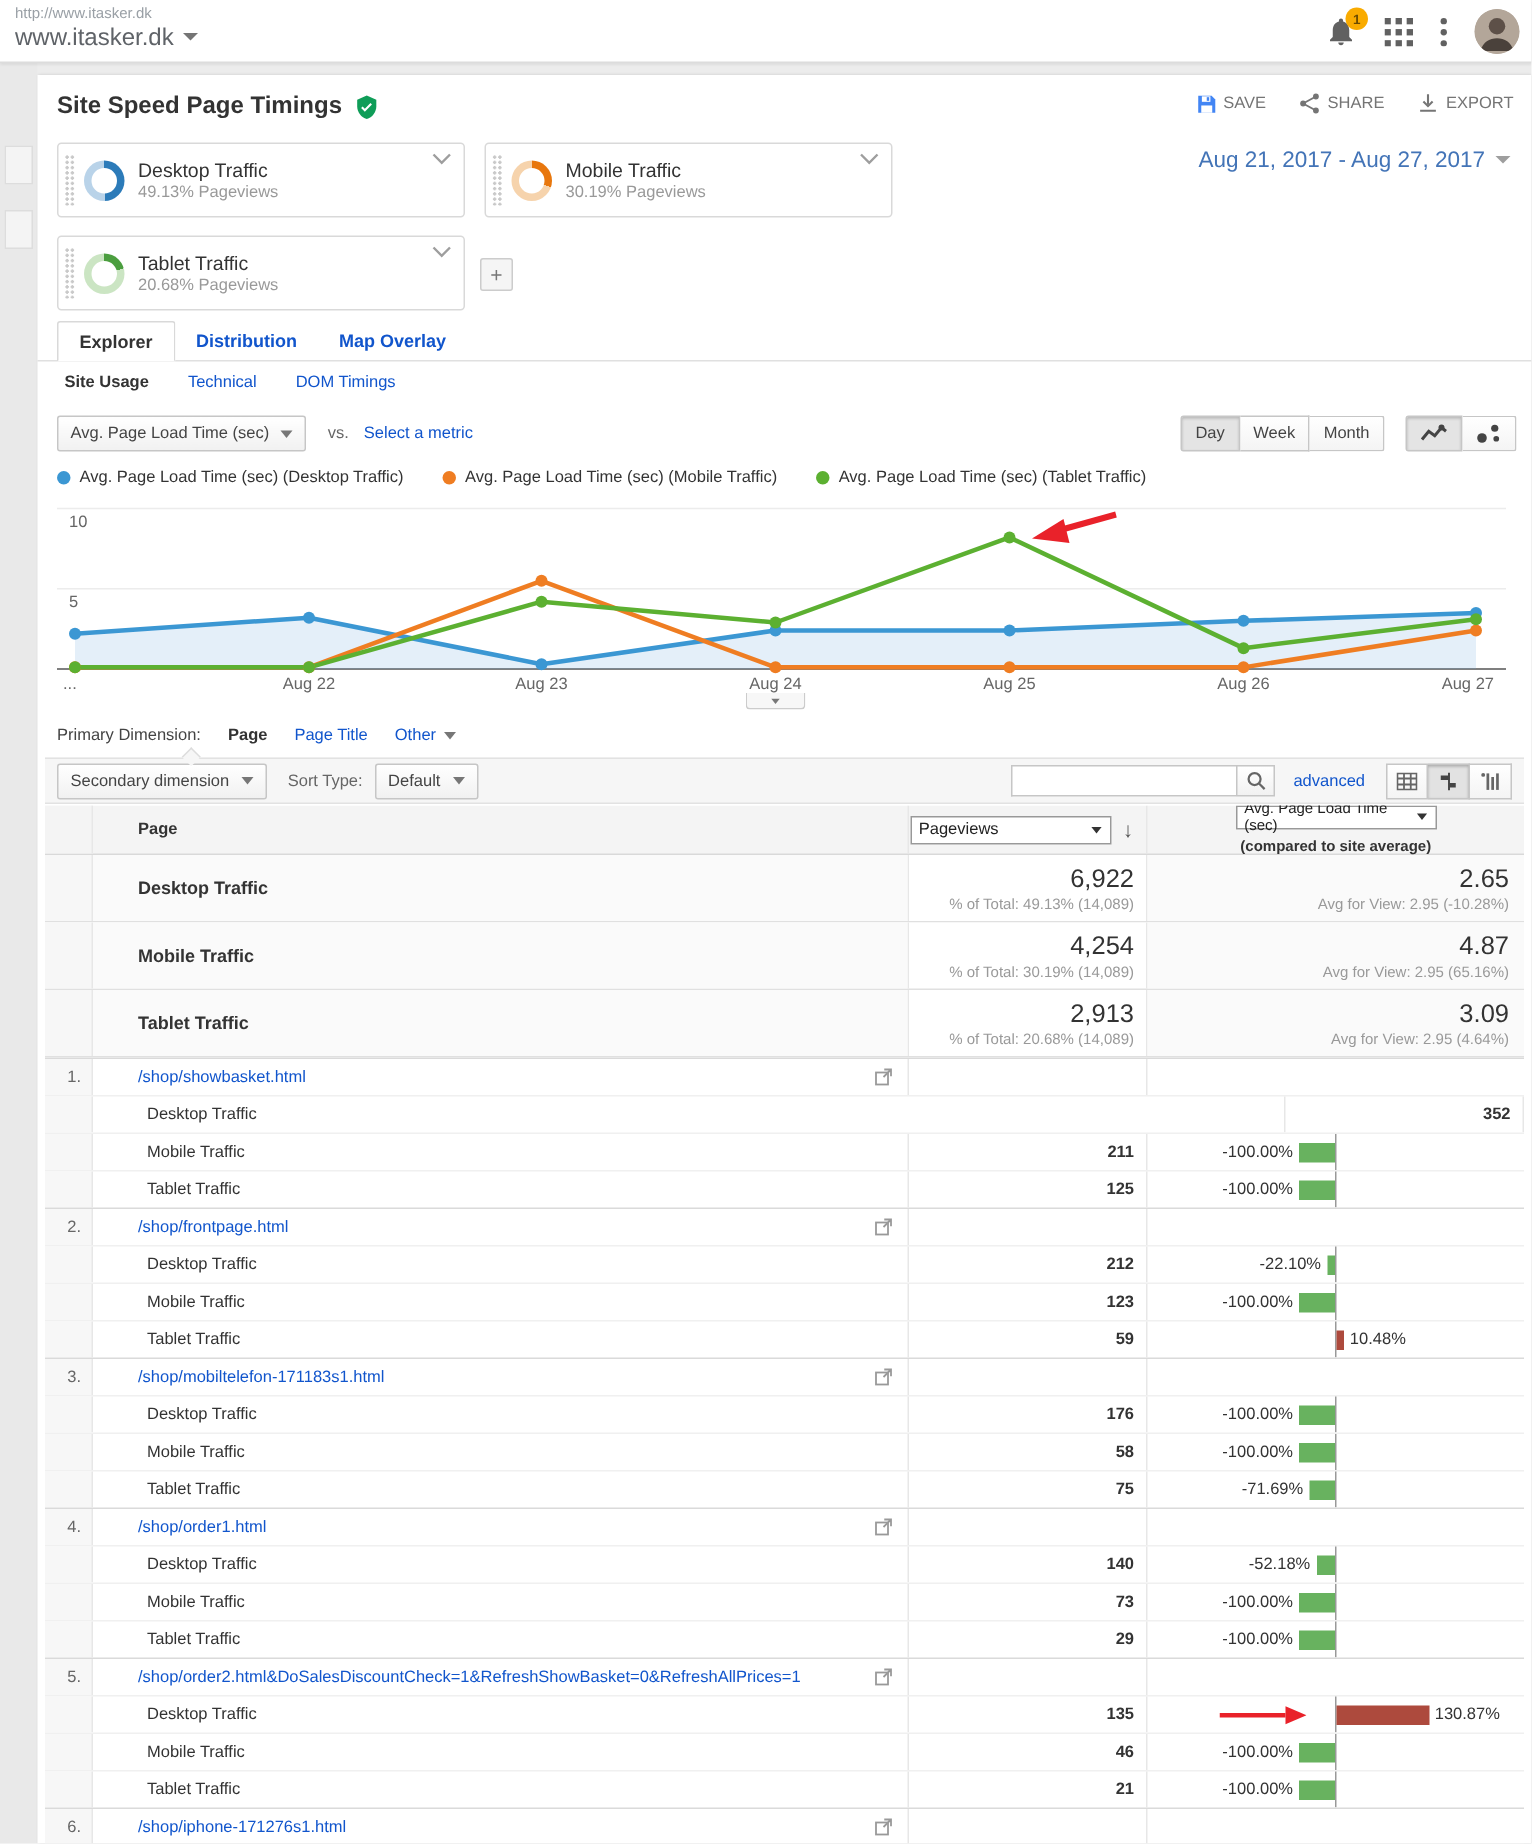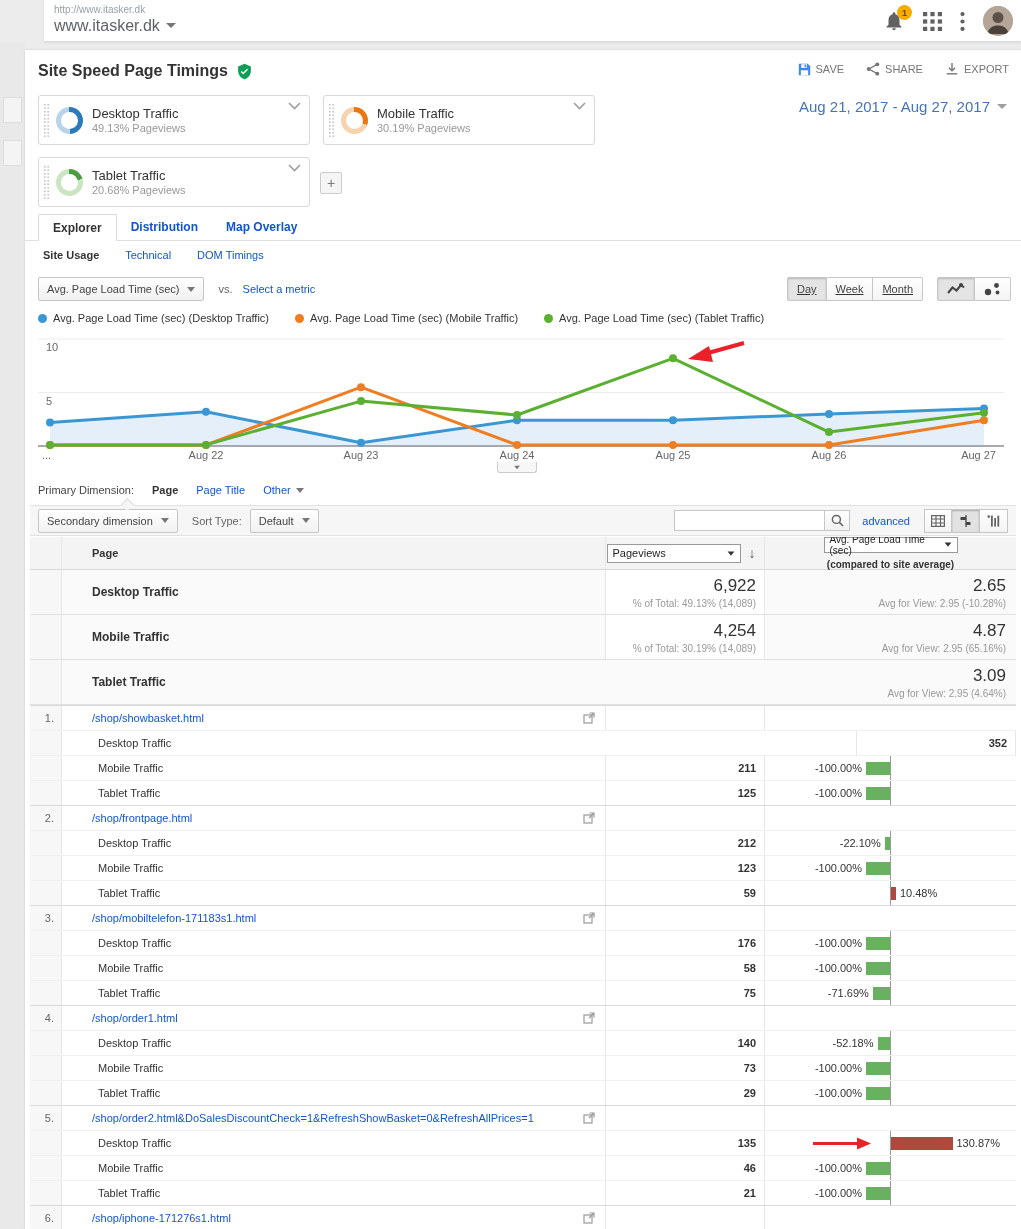--- a/index.html
+++ b/index.html
@@ -1,20 +1,20 @@
 <!DOCTYPE html>
 <html><head>
 <meta charset="utf-8">
 <style>
   *{margin:0;padding:0;box-sizing:border-box;}
   body{width:1021px;height:1229px;position:relative;overflow:hidden;background:#ececec;
        font-family:"Liberation Sans",sans-serif;font-size:11px;color:#333;}
   
   .topbar{position:absolute;top:0;left:0;right:0;height:42px;background:#fff;
-          border-bottom:1px solid #dcdcdc;box-shadow:0 1px 2px rgba(0,0,0,.08);z-index:9;margin-left:44px;}
+          border-bottom:1px solid #dcdcdc;box-shadow:0 1px 2px rgba(0,0,0,.08);z-index:9;}
   .tb-url{position:absolute;left:10px;top:4px;font-size:10px;color:#9aa0a6;}
   .tb-account{position:absolute;left:10px;top:17px;font-size:16px;color:#5f6368;cursor:pointer;}
   .tb-caret{display:inline-block;margin-left:6px;vertical-align:3px;width:0;height:0;
             border-left:5px solid transparent;border-right:5px solid transparent;border-top:5px solid #757575;}
   .tb-icons{position:absolute;right:8px;top:0;height:42px;display:flex;align-items:center;gap:18px;}
   .bellwrap{position:relative;width:22px;height:22px;cursor:pointer;}
   .badge{position:absolute;top:-5px;right:-7px;width:15px;height:15px;border-radius:50%;
          background:#f9ab00;color:#6b4b00;font-size:9px;font-weight:bold;
          display:flex;align-items:center;justify-content:center;}
   .avatar{width:30px;height:30px;border-radius:50%;background:#b3a699;overflow:hidden;cursor:pointer;}
@@ -50,21 +50,21 @@
   .subtab{color:#1155cc;cursor:pointer;}
   .subtab.active{color:#333;font-weight:bold;cursor:default;}
   
   .metricbar{position:absolute;top:226px;left:13px;right:10px;height:26px;display:flex;align-items:center;}
   .selectbtn{height:24px;border:1px solid #c6c6c6;border-radius:2px;background:linear-gradient(#fff,#f1f1f1);
              display:flex;align-items:center;gap:8px;padding:0 8px;font-size:11px;color:#444;cursor:pointer;}
   .tri{width:0;height:0;border-left:4px solid transparent;border-right:4px solid transparent;border-top:5px solid #777;}
   .vs{margin:0 10px 0 14px;color:#666;}
   .linky{color:#1155cc;cursor:pointer;}
   .spacer{flex:1;}
-  .btngroup{display:flex;text-decoration:underline;}
+  .btngroup{display:flex;}
   .gbtn{height:24px;padding:0 9px;border:1px solid #c6c6c6;background:linear-gradient(#fff,#f4f4f4);
         font-size:11px;color:#444;display:flex;align-items:center;cursor:pointer;}
   .gbtn + .gbtn{border-left:none;}
   .gbtn:first-child{border-radius:2px 0 0 2px;}
   .gbtn:last-child{border-radius:0 2px 2px 0;}
   .gbtn.pressed{background:#e4e4e4;box-shadow:inset 0 1px 2px rgba(0,0,0,.2);}
   .iconbtns{display:flex;margin-left:14px;}
   
   .legend{position:absolute;top:262px;left:13px;display:flex;gap:26px;align-items:center;}
   .leg-item{display:flex;align-items:center;gap:6px;font-size:11px;color:#333;}
@@ -467,20 +467,24 @@
           <span class="subnum">% of Total: 30.19% (14,089)</span>
         </div>
       <div class="c-avg">
           <span class="bignum">4.87</span>
           <span class="subnum">Avg for View: 2.95 (65.16%)</span>
         </div>
     </div>
     <div class="trow sumrow">
       <div class="c-idx"></div>
       <div class="c-page">Tablet Traffic</div>
+      <div class="c-pv">
+          <span class="bignum">2,913</span>
+          <span class="subnum">% of Total: 20.68% (14,089)</span>
+        </div>
       <div class="c-avg">
           <span class="bignum">3.09</span>
           <span class="subnum">Avg for View: 2.95 (4.64%)</span>
         </div>
     </div>
 
     <div id="table-body">
         <div class="trow grow">
           <div class="c-idx">1.</div>
           <div class="c-page">

